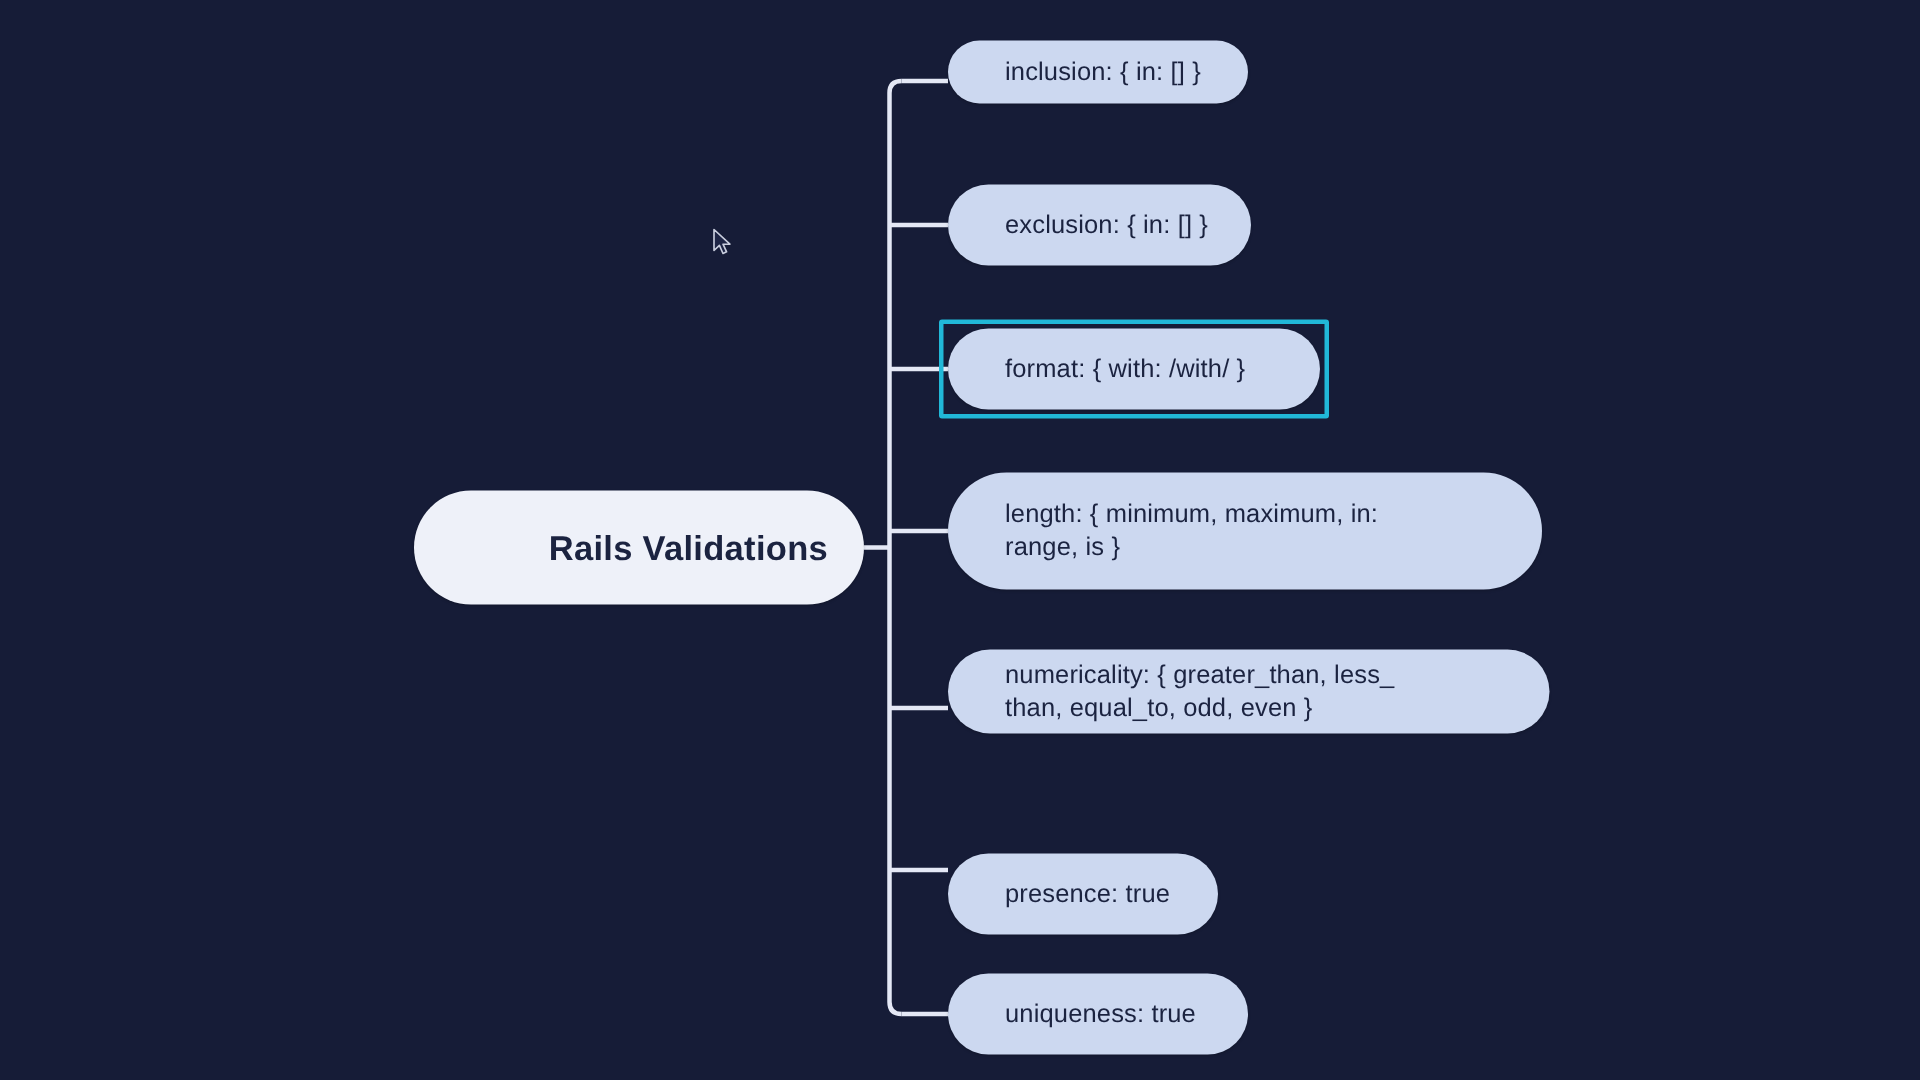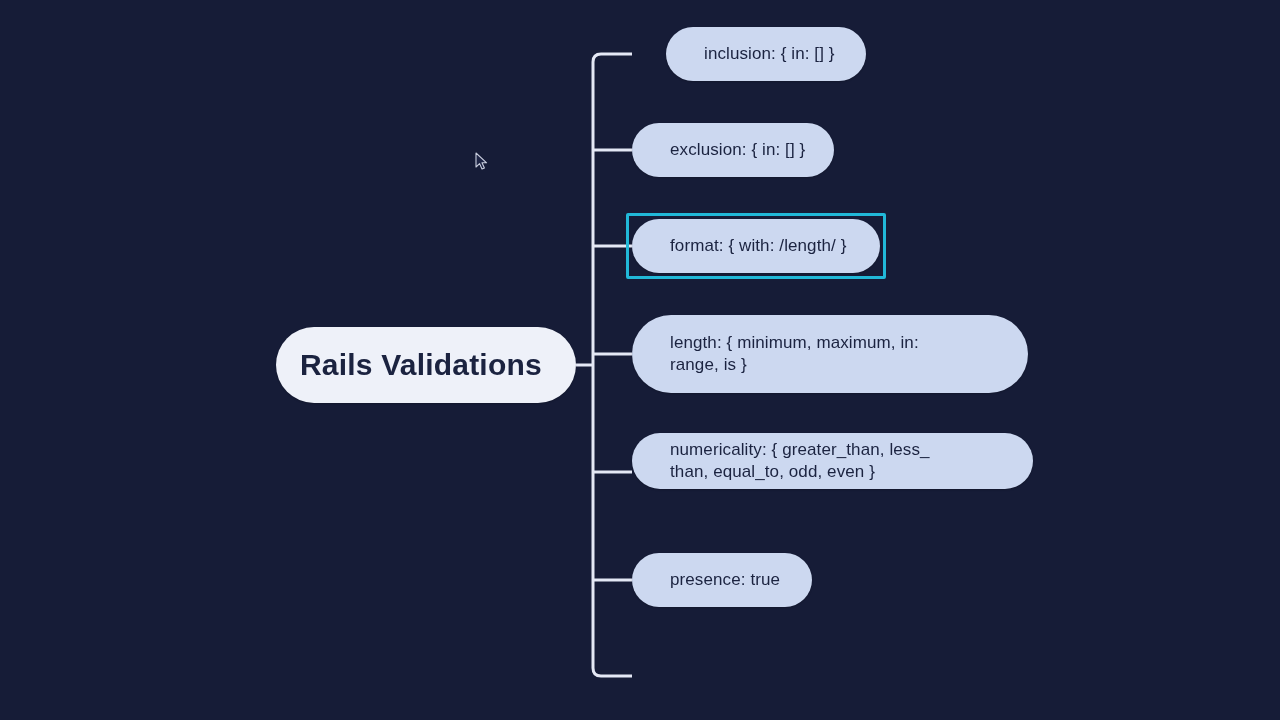--- a/index.html
+++ b/index.html
@@ -45,23 +45,23 @@
     letter-spacing: 0.1px;
     padding: 0 22px 0 38px;
     white-space: pre-line;
     box-shadow: 0 1px 2px rgba(0,0,0,0.18);
   }
 
   .node.root {
     background: #eef1f9;
     color: #1b2340;
     font-weight: bold;
-    font-size: 30px;
+    font-size: 23px;
     letter-spacing: 0.2px;
-    justify-content: flex-start;
+    justify-content: flex-end;
     padding: 12px 24px;
   }
 
   
   .selection-box {
     position: absolute;
     border: 3px solid #21b8d8;
     border-radius: 2px;
     background: transparent;
     pointer-events: none;
@@ -93,46 +93,49 @@
       <path d="M 593 472 L 632 472"></path>
       <path d="M 593 580 L 632 580"></path>
       <path d="M 601 676 L 632 676"></path>
     </g>
   </svg>
 
   <div class="node root" style="left:276px; top:327px; width:300px; height:76px;">
     <span>Rails Validations</span>
   </div>
 
-  <div class="node" style="left:666px; top:27px; width:200px; height:54px;text-align:right;">
+  <div class="node" style="left:632px; top:27px; width:200px; height:42px;text-align:right;">
     <span>inclusion: { in: [] }</span>
   </div>
 
   <div class="node" style="left:632px; top:123px; width:202px; height:54px;text-align:center;">
     <span>exclusion: { in: [] }</span>
   </div>
 
   <div class="node" style="left:632px; top:219px; width:248px; height:54px;">
-    <span>format: { with: /length/ }</span>
+    <span>format: { with: /with/ }</span>
   </div>
 
   <div class="node" style="left:632px; top:315px; width:396px; height:78px;">
     <span>length: { minimum, maximum, in:
 range, is }</span>
   </div>
 
   <div class="node" style="left:632px; top:433px; width:401px; height:56px;">
     <span>numericality: { greater_than, less_
 than, equal_to, odd, even }</span>
   </div>
 
-  <div class="node" style="left:632px; top:553px; width:180px; height:54px;">
+  <div class="node" style="left:632px; top:569px; width:180px; height:54px;">
     <span>presence: true</span>
   </div>
 
+  <div class="node" style="left:632px; top:649px; width:200px; height:54px;">
+    <span>uniqueness: true</span>
+  </div>
 
   <div class="selection-box" style="left:626px; top:213px; width:260px; height:66px;"></div>
 
   <svg id="cursor" style="left:475px; top:152px;" viewBox="0 0 14 20" xmlns="http://www.w3.org/2000/svg">
     <path d="M1 1 L1 15 L4.6 11.6 L7 17 L9.4 15.9 L7 10.8 L11.6 10.8 Z" fill="#1e2545" stroke="#c9cede" stroke-width="1.1" stroke-linejoin="round"></path>
   </svg>
 
 </div>
 
 </body></html>

